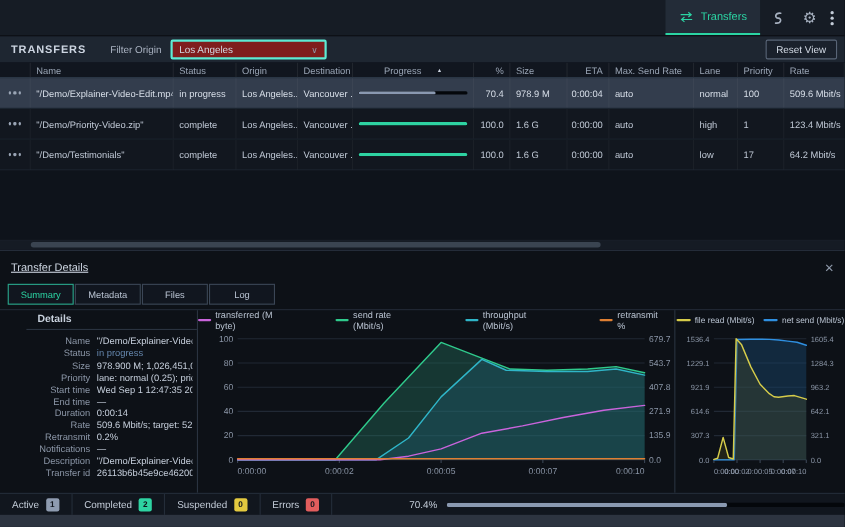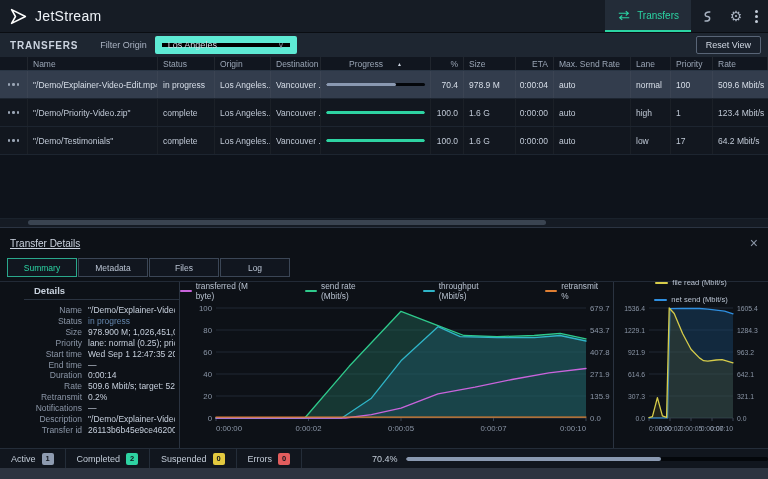--- a/index.html
+++ b/index.html
@@ -16,21 +16,21 @@
   .tab-active { background:#232c38; color:#2bd4a3; border-bottom:2px solid #2bd4a3; }
   .tab-active .tab-label { color:#2bd4a3; }
   .icon-btn { width:30px; height:32px; display:flex; align-items:center; justify-content:center; color:#a7b1c0; cursor:pointer; }
   .dots { display:flex; flex-direction:column; gap:2px; padding:0 10px 0 4px; }
   .dots i { width:3px; height:3px; border-radius:50%; background:#c3ccd8; }
 
   
   .filterbar { height:25px; background:#1e2631; display:flex; align-items:center; flex:none; border-top:1px solid #0a0d12; }
   .section-title { font-size:10px; font-weight:bold; letter-spacing:0.8px; color:#ccd4e0; padding:0 22px 0 10px; }
   .filter-label { font-size:9px; color:#aab3c2; margin-right:8px; }
-  .select { width:142px; height:18px; background:#000000; border:7px solid #5eead4; border-radius:2px; display:flex; align-items:center; font-size:9px; color:#d2d9e4; padding:0 6px; cursor:pointer; }
+  .select { width:142px; height:18px; background:#7f1d1d; border:2px solid #5eead4; border-radius:2px; display:flex; align-items:center; font-size:9px; color:#d2d9e4; padding:0 6px; cursor:pointer; }
   .select .chev { margin-left:auto; color:#8d98a9; font-size:8px; }
   .toggle-wrap { display:flex; align-items:center; gap:8px; margin-left:16px; }
   .toggle { width:31px; height:13px; border-radius:7px; background:#9aa3b3; position:relative; cursor:pointer; }
   .toggle .knob { position:absolute; left:1px; top:1px; width:11px; height:11px; border-radius:50%; background:#232a36; }
   .toggle .off { position:absolute; right:4px; top:3px; font-size:6px; font-weight:bold; color:#2a3240; letter-spacing:0.3px; }
   .toggle-label { font-size:9px; color:#c6cdd9; }
   .reset-btn { margin-left:auto; margin-right:7px; height:18px; padding:0 9px; border:1px solid #596577; border-radius:2px; background:#1a212c; font-size:9px; color:#d2d9e4; display:flex; align-items:center; cursor:pointer; }
 
   
   .table { flex:none; display:flex; flex-direction:column; background:#0e131b; }
@@ -52,61 +52,55 @@
   .table-empty { height:64px; background:#0e131b; border-bottom:1px solid #1a222c; }
   .hscroll { height:8px; background:#151b24; position:relative; flex:none; }
   .hscroll .thumb { position:absolute; top:1px; left:28px; width:518px; height:5px; border-radius:3px; background:#3a4451; cursor:pointer; }
 
   
   .panel { flex:1; border-top:1px solid #2b3442; background:#0d1117; display:flex; flex-direction:column; }
   .panel-head { height:30px; display:flex; align-items:center; padding:0 10px; }
   .panel-title { font-size:10px; color:#ccd4e0;text-decoration:underline; }
   .close-x { margin-left:auto; color:#8d98a9; font-size:14px; line-height:1; cursor:pointer; }
   .tabs { display:flex; gap:1px; padding:0 0 0 7px; height:20px; flex:none; }
-  .tab { width:70px; height:19px; border:1px solid #3b4656; display:flex; align-items:center; justify-content:center; font-size:8.5px; color:#b9c3d2; background:#11161f; cursor:pointer; }
+  .tab { width:60px; height:19px; border:1px solid #3b4656; display:flex; align-items:center; justify-content:center; font-size:8.5px; color:#b9c3d2; background:#11161f; cursor:pointer; }
   .tab.active { border-color:#2aa88c; color:#2bd4a3; }
   .panel-body { flex:1; display:flex; margin-top:3px; border-top:1px solid #222a36; }
   .dcol { width:156px; flex:none; border-right:1px solid #2a3340; display:flex; flex-direction:column;margin-left:24px; }
   .dcol-head { height:18px; display:flex; align-items:center; padding-left:10px; font-size:9.5px; font-weight:bold; color:#c8d1dd; border-bottom:1px solid #2a3340; }
   .dfields { padding:5px 4px 0 0; }
   .drow { display:flex; line-height:10.9px; font-size:8.5px; }
   .dlabel { width:64px; flex:none; text-align:right; color:#8b96a7; padding-right:6px; }
   .dvalue { flex:1; color:#c6cfdc; white-space:nowrap; overflow:hidden; }
   .dvalue.v-status { color:#6486ad; }
   .chart-main { flex:1; display:flex; flex-direction:column; min-width:0; }
   .chart-side { width:155px; flex:none; border-left:1px solid #2a3340; display:flex; flex-direction:column; }
   .legend { height:18px; display:flex; align-items:center; gap:10px; font-size:8.3px; color:#b8c2d0; flex:none; }
   .legend.right { justify-content:flex-end; padding-right:10px;gap:44px; }
-  .legend.center { justify-content:center; gap:8px; font-size:7.6px;flex-direction:column; }
+  .legend.center { justify-content:center; gap:8px; font-size:7.6px; }
   .leg-item { display:flex; align-items:center; gap:4px; }
   .leg-swatch { width:13px; height:2px; border-radius:1px; }
   svg text.tick { font-family:"Liberation Sans","DejaVu Sans",sans-serif; font-size:7.8px; fill:#8b96a7; }
   svg.small text.tick { font-size:6.8px; }
 
   
   .statusbar { height:20px; background:#11161e; border-top:1px solid #242d39; display:flex; align-items:center; flex:none; font-size:9px; color:#c3ccd8; }
   .stat { display:flex; align-items:center; gap:6px; padding:0 11px; height:100%; border-right:1px solid #242d39; }
   .badge { min-width:12px; height:12px; padding:0 2px; border-radius:2px; display:flex; align-items:center; justify-content:center; font-size:7.5px; font-weight:bold; color:#10151c; }
   .global-pct { margin-left:70px; }
   .gbar { width:428px; height:4px; border-radius:2px; background:#04070b; margin-left:8px; overflow:hidden; }
   .gbar .pfill { background:#8a99b1; }
   .footer { height:11px; background:#2d3440; flex:none; }
 </style>
 </head>
 <body>
 
 <div class="app">
 
   <div class="topbar">
-    <div class="brand">
-      <svg width="19" height="19" viewBox="0 0 22 22">
-        <path d="M3 3 L19 11 L3 19 L7.5 11 Z" fill="none" stroke="#ffffff" stroke-width="1.8" stroke-linejoin="round"></path>
-      </svg>
-      <span class="brand-title">JetStream</span>
-    </div>
     <div class="topbar-right">
       <div class="top-btn tab-active">
         <svg width="14" height="11" viewBox="0 0 16 12">
           <path d="M2 3.5 H12 M10 1 L13 3.5 L10 6" fill="none" stroke="#2bd4a3" stroke-width="1.2"></path>
           <path d="M14 8.5 H4 M6 6 L3 8.5 L6 11" fill="none" stroke="#2bd4a3" stroke-width="1.2"></path>
         </svg>
         <span class="tab-label">Transfers</span>
       </div>
       <div class="icon-btn">
         <svg width="15" height="15" viewBox="0 0 16 16">

